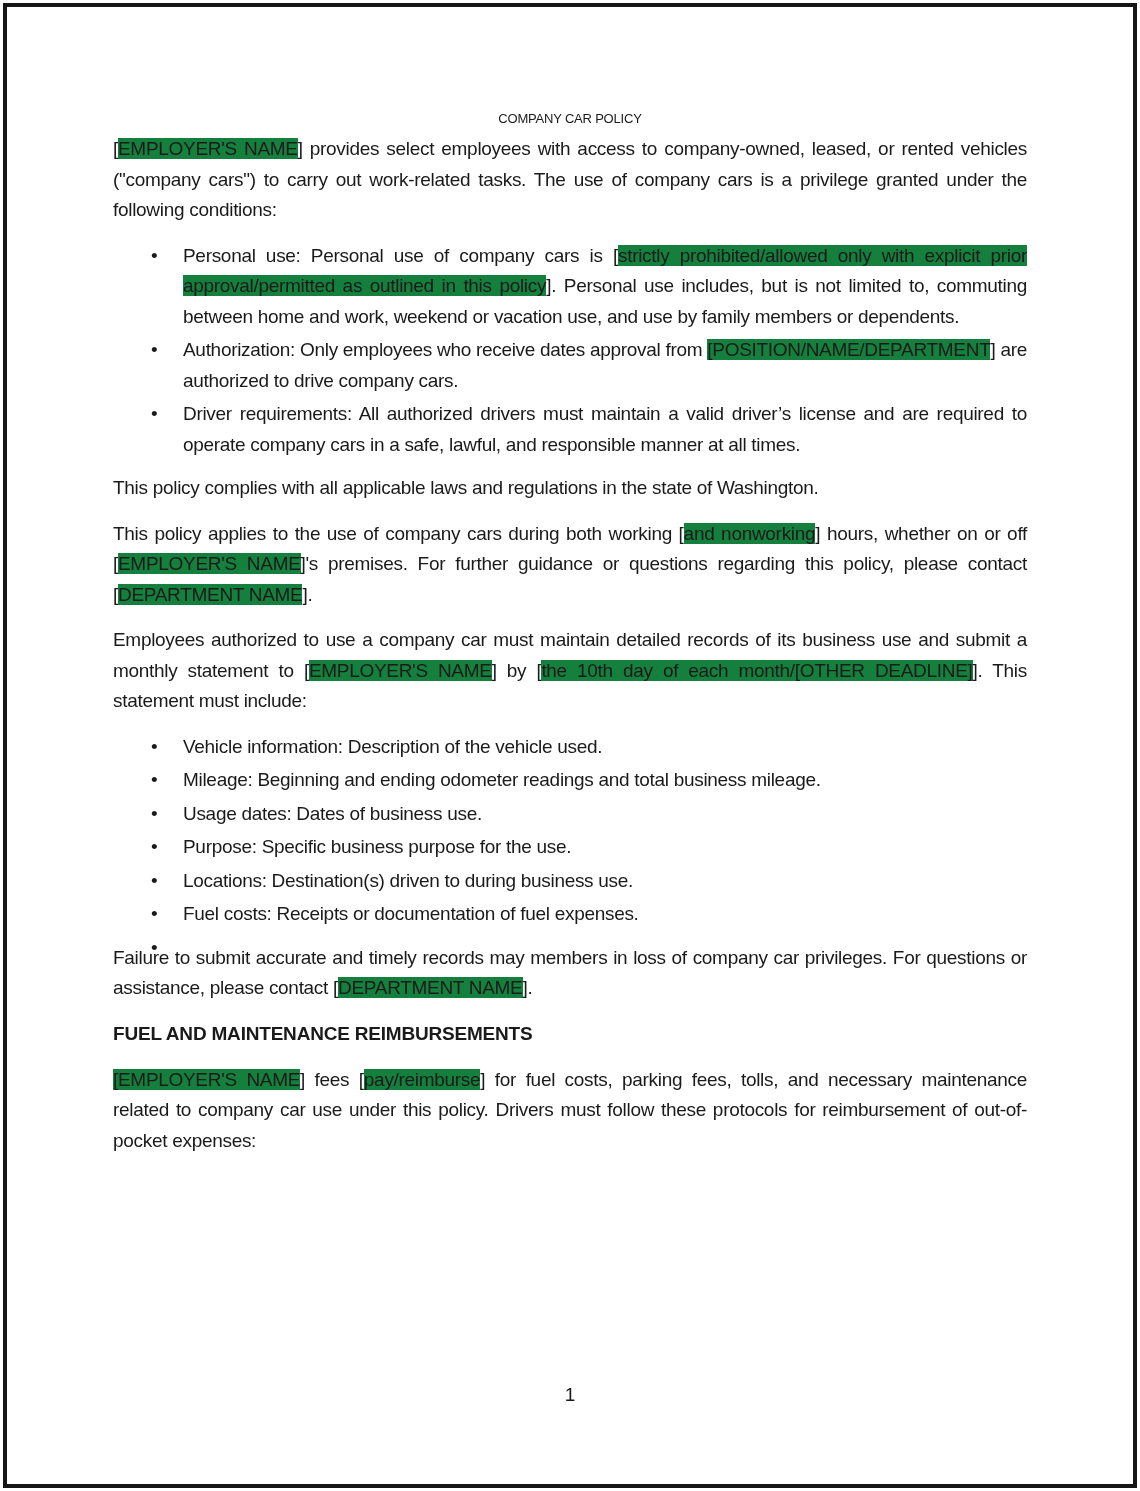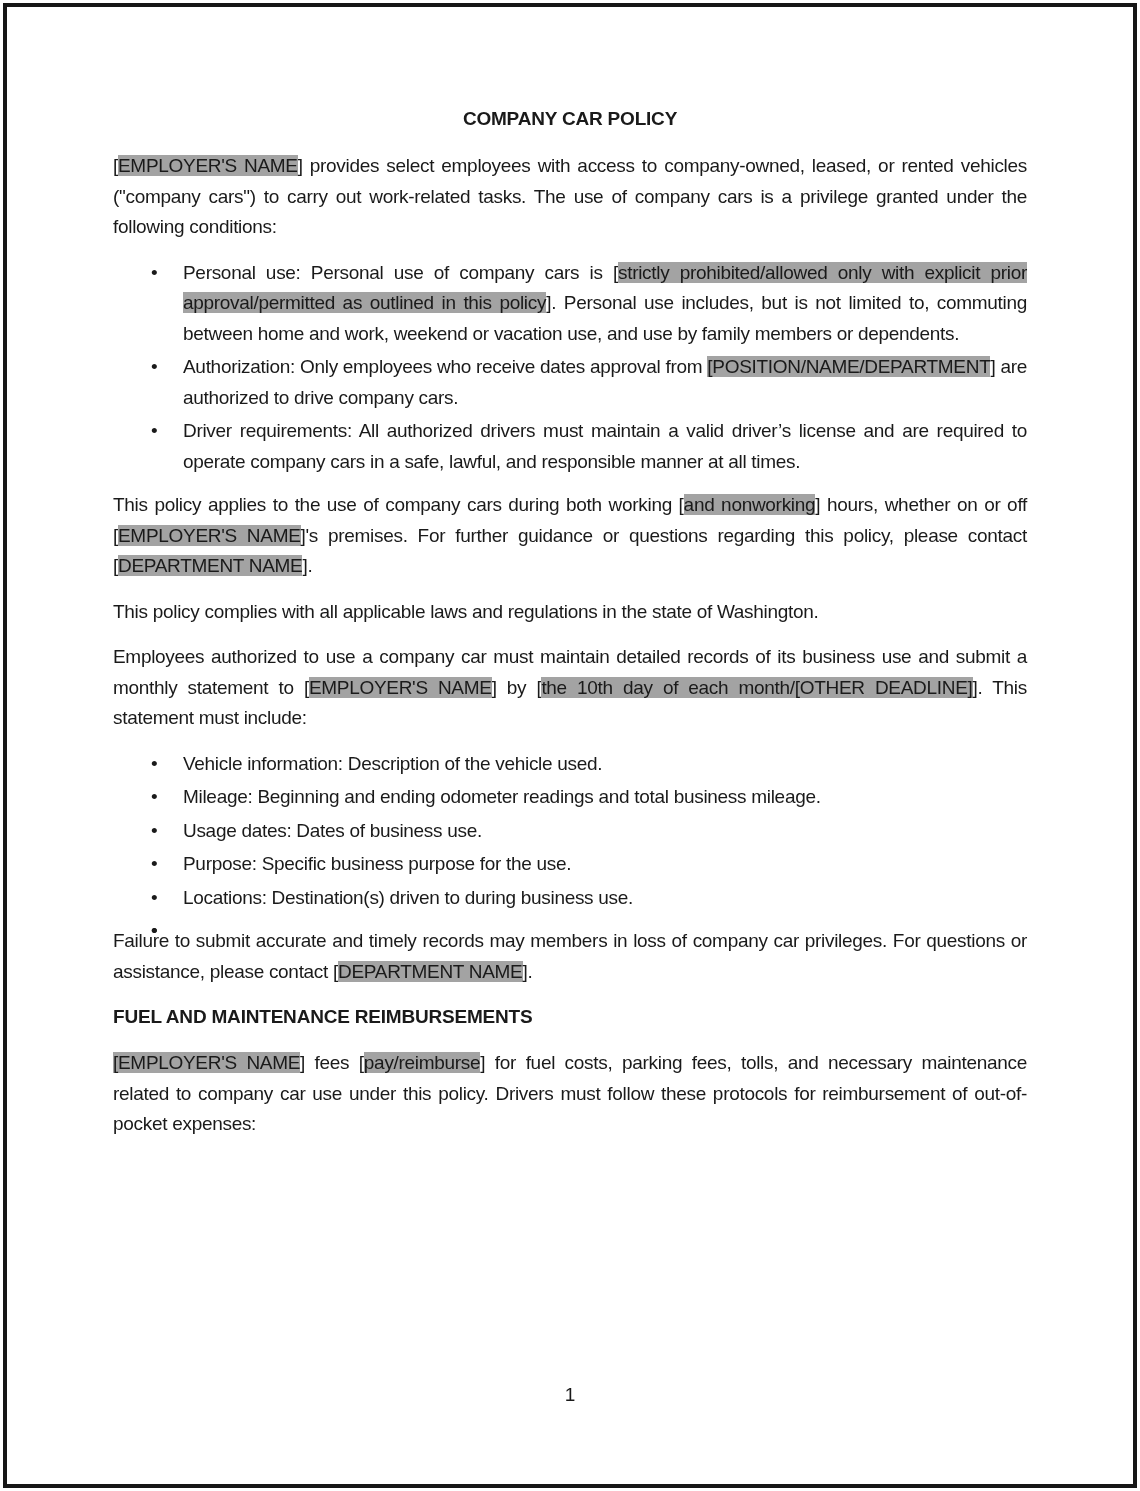--- a/index.html
+++ b/index.html
@@ -25,25 +25,25 @@
   .content {
     position: absolute;
     top: 0;
     left: 0;
     right: 0;
     padding: 104px 113px 0 113px;
     box-sizing: border-box;
   }
   .doc-title {
     text-align: center;
-    font-weight: bold;
-    font-size: 19px;
+    font-weight: normal;
+    font-size: 13px;
     line-height: 30px;
     letter-spacing: -0.2px;
-    margin: 0 0 17px 0;
+    margin: 0 0 0 0;
   }
   .heading {
     font-weight: bold;
     font-size: 19px;
     line-height: 30px;
     letter-spacing: -0.2px;
     margin: 0 0 16px 0;
   }
   .para {
     font-size: 19px;
@@ -64,21 +64,21 @@
     text-align: justify;
     margin: 0 0 3px 0;
   }
   .bullet-marker {
     position: absolute;
     left: 38px;
     top: 0;
     letter-spacing: 0;
   }
   .hl {
-    background: #a3a3a3;
+    background: #15803d;
   }
   .bold {
     font-weight: normal;
   }
   .footer {
     position: absolute;
     top: 1384px;
     left: 0;
     width: 100%;
     text-align: center;
@@ -92,30 +92,30 @@
   <div class="frame"></div>
   <div class="content">
     <div class="doc-title">COMPANY CAR POLICY</div>
     <div>
         <div class="para"><span>[</span><span class="hl">EMPLOYER'S NAME</span><span>] provides select employees with access to company-owned, leased, or rented vehicles ("</span><span class="bold">company cars</span><span>") to carry out work-related tasks. The use of company cars is a privilege granted under the following conditions:</span></div>
         <div class="bullets">
           <div class="bullet-item"><span class="bullet-marker">•</span><span>Personal use: Personal use of company cars is [</span><span class="hl">strictly prohibited/allowed only with explicit prior approval/permitted as outlined in this policy</span><span>]. Personal use includes, but is not limited to, commuting between home and work, weekend or vacation use, and use by family members or dependents.</span></div>
           <div class="bullet-item"><span class="bullet-marker">•</span><span>Authorization: Only employees who receive dates approval from </span><span class="hl">[POSITION/NAME/DEPARTMENT</span><span>] are authorized to drive company cars.</span></div>
           <div class="bullet-item"><span class="bullet-marker">•</span><span>Driver requirements: All authorized drivers must maintain a valid driver’s license and are required to operate company cars in a safe, lawful, and responsible manner at all times.</span></div>
         </div>
+        <div class="para"><span>This policy complies with all applicable laws and regulations in the state of Washington.</span></div>
         <div class="para"><span>This policy applies to the use of company cars during both working [</span><span class="hl">and nonworking</span><span>] hours, whether on or off [</span><span class="hl">EMPLOYER'S NAME</span><span>]'s premises. For further guidance or questions regarding this policy, please contact [</span><span class="hl">DEPARTMENT NAME</span><span>].</span></div>
-        <div class="para"><span>This policy complies with all applicable laws and regulations in the state of Washington.</span></div>
         <div class="para"><span>Employees authorized to use a company car must maintain detailed records of its business use and submit a monthly statement to [</span><span class="hl">EMPLOYER'S NAME</span><span>] by [</span><span class="hl">the 10th day of each month/[OTHER DEADLINE]</span><span>]. This statement must include:</span></div>
         <div class="bullets">
           <div class="bullet-item"><span class="bullet-marker">•</span><span>Vehicle information: Description of the vehicle used.</span></div>
           <div class="bullet-item"><span class="bullet-marker">•</span><span>Mileage: Beginning and ending odometer readings and total business mileage.</span></div>
           <div class="bullet-item"><span class="bullet-marker">•</span><span>Usage dates: Dates of business use.</span></div>
           <div class="bullet-item"><span class="bullet-marker">•</span><span>Purpose: Specific business purpose for the use.</span></div>
           <div class="bullet-item"><span class="bullet-marker">•</span><span>Locations: Destination(s) driven to during business use.</span></div>
-          <div class="bullet-item"><span class="bullet-marker">•</span></div>
+          <div class="bullet-item"><span class="bullet-marker">•</span><span>Fuel costs: Receipts or documentation of fuel expenses.</span></div>
           <div class="bullet-item"><span class="bullet-marker">•</span></div>
         </div>
         <div class="para"><span>Failure to submit accurate and timely records may members in loss of company car privileges. For questions or assistance, please contact [</span><span class="hl">DEPARTMENT NAME</span><span>].</span></div>
         <div class="heading">FUEL AND MAINTENANCE REIMBURSEMENTS</div>
         <div class="para"><span class="hl">[EMPLOYER'S NAME</span><span>] fees [</span><span class="hl">pay/reimburse</span><span>] for fuel costs, parking fees, tolls, and necessary maintenance related to company car use under this policy. Drivers must follow these protocols for reimbursement of out-of-pocket expenses:</span></div>
       </div>
   </div>
   <div class="footer">1</div>
 </div>
 

